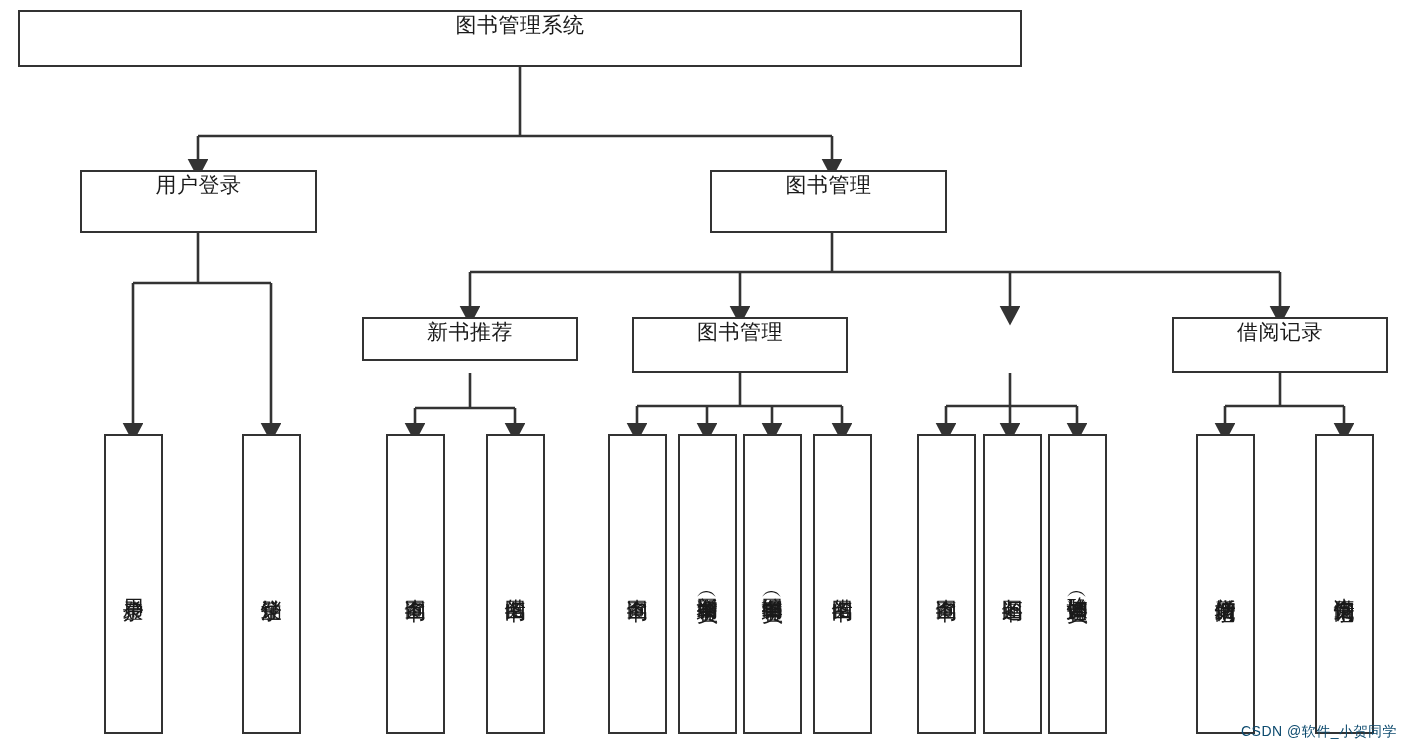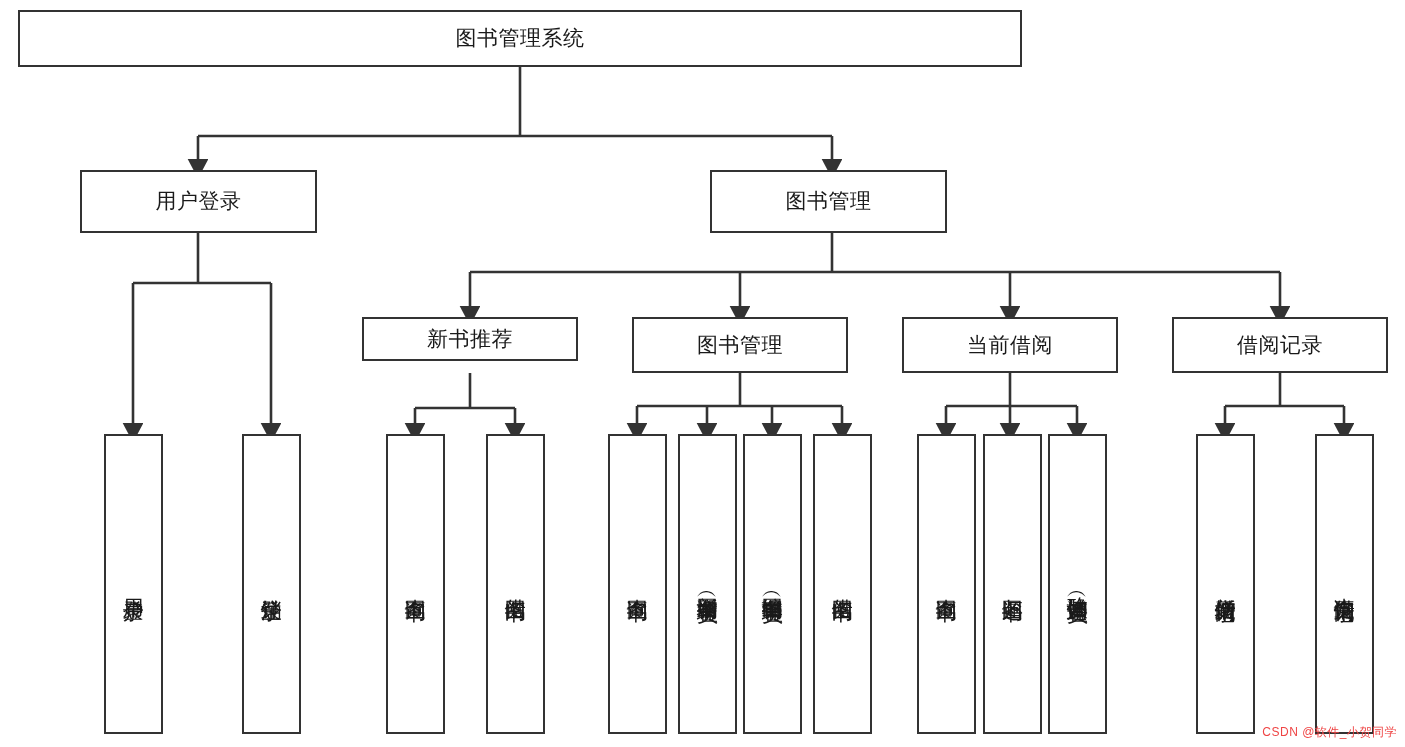--- a/index.html
+++ b/index.html
@@ -24,21 +24,21 @@
     width: 1405px;
     height: 747px;
     pointer-events: none;
   }
   .node {
     position: absolute;
     box-sizing: border-box;
     background: #ffffff;
     border: 2px solid #333333;
     display: flex;
-    align-items: center;
+    align-items: flex-start;
     justify-content: center;
     color: #1a1a1a;
   }
   .node .lbl {
     font-size: 21px;
     line-height: 1.25;
     letter-spacing: 0.5px;
     white-space: nowrap;
   }
   .node.vertical {
@@ -52,22 +52,22 @@
     line-height: 1.22;
     letter-spacing: 1px;
     white-space: normal;
     max-height: 262px;
     text-align: center;
   }
   #watermark {
     position: absolute;
     right: 8px;
     bottom: 6px;
-    font-size: 12px;
-    color: #ef4444;
+    font-size: 14px;
+    color: #0c4a6e;
     letter-spacing: 0.5px;
     white-space: nowrap;
   }
 </style>
 </head>
 <body>
 
 <div id="canvas">
 
   <svg id="edges" viewBox="0 0 1405 747">
@@ -130,23 +130,20 @@
   <div class="node" style="left:710px; top:170px; width:237px; height:63px;">
     <span class="lbl">图书管理</span>
   </div>
 
   <div class="node" style="left:362px; top:317px; width:216px; height:44px;">
     <span class="lbl">新书推荐</span>
   </div>
   <div class="node" style="left:632px; top:317px; width:216px; height:56px;">
     <span class="lbl">图书管理</span>
   </div>
-  <div class="node" style="left:902px; top:317px; width:216px; height:56px;">
-    <span class="lbl">当前借阅</span>
-  </div>
   <div class="node" style="left:1172px; top:317px; width:216px; height:56px;">
     <span class="lbl">借阅记录</span>
   </div>
 
   <div class="node vertical" style="left:104px; top:434px; width:59px; height:300px;">
     <span class="lbl">用户登录</span>
   </div>
   <div class="node vertical" style="left:242px; top:434px; width:59px; height:300px;">
     <span class="lbl">注销登录</span>
   </div>

